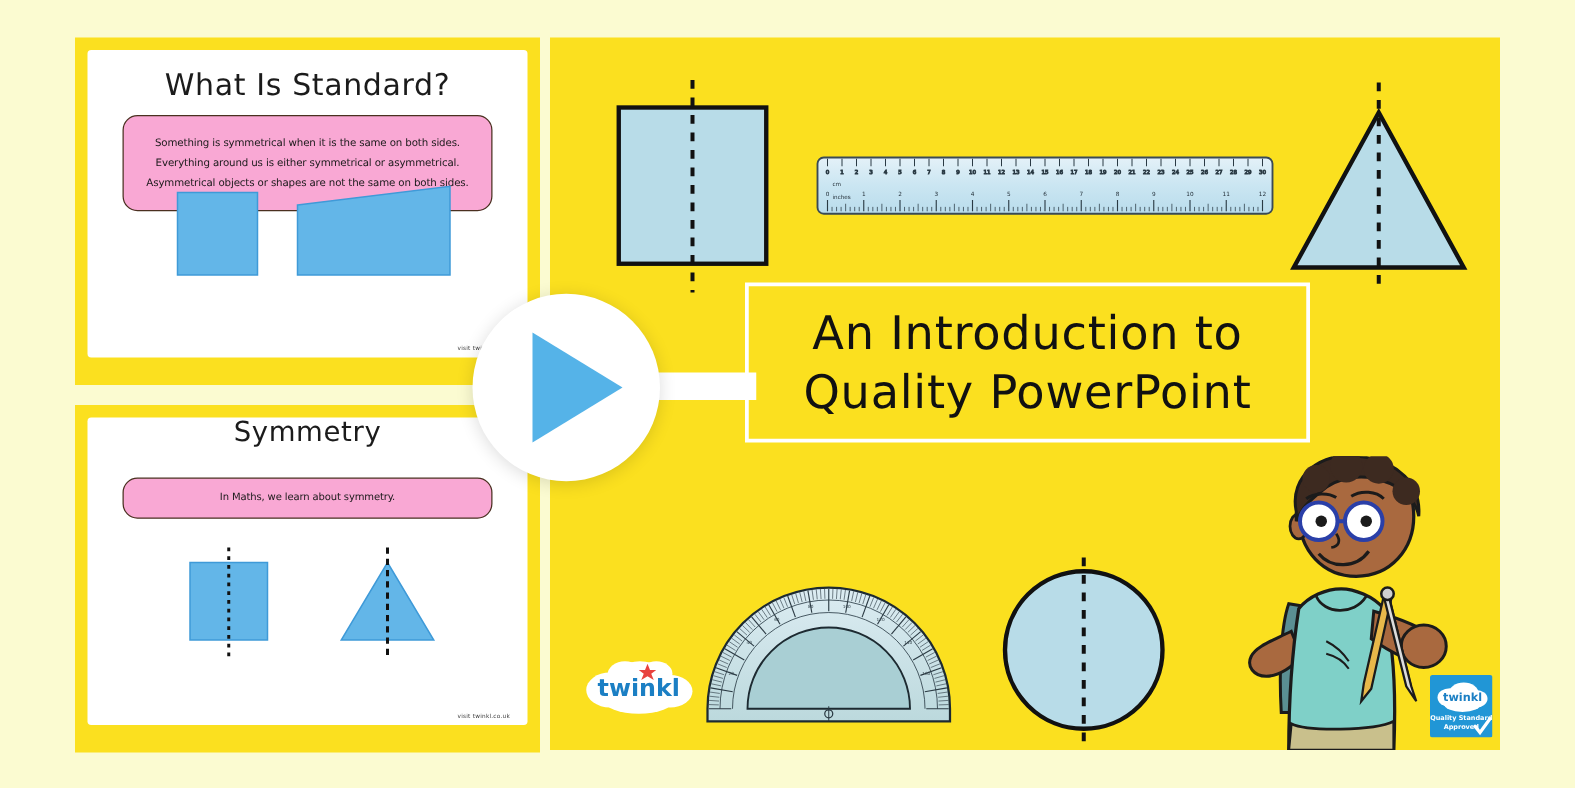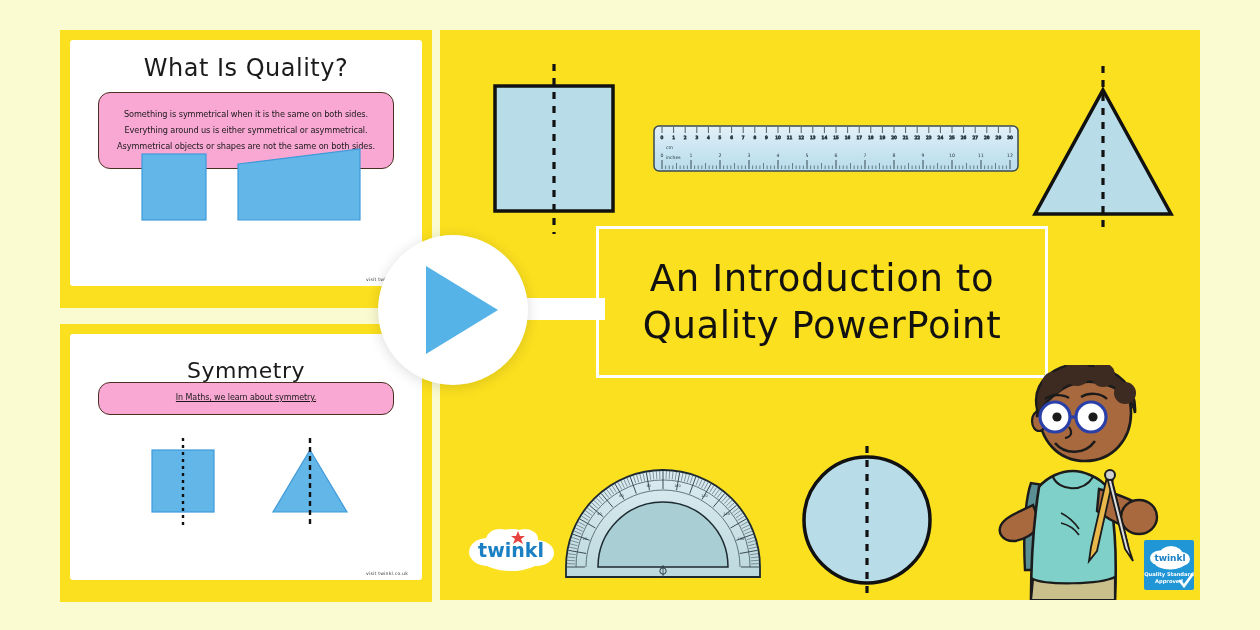--- a/index.html
+++ b/index.html
@@ -55,21 +55,21 @@
     left: 0;
     right: 0;
     top: 14px;
     text-align: center;
     font-family: "DejaVu Sans", sans-serif;
     font-size: 24px;
     color: #1b1b1b;
     letter-spacing: 0.5px;
     font-weight: 400;
   }
-  #mini-slide-2 .mini-title { font-size: 22px; top: 24px; }
+  #mini-slide-2 .mini-title { font-size: 22px; top: 0; }
 
   .mini-textbox {
     position: absolute;
     left: 28px;
     right: 28px;
     top: 52px;
     border: 1.3px solid #4a3020;
     border-radius: 12px;
     background: #f9a8d4;
     padding: 10px 10px;
@@ -80,21 +80,21 @@
   .mini-line {
     text-align: center;
     font-family: "DejaVu Sans", sans-serif;
     font-size: 8.2px;
     color: #191919;
     line-height: 1.1;
     margin: 7px 0;
     white-space: nowrap;
     letter-spacing: -0.1px;
   }
-  #mini-slide-2 .mini-line { margin: 3px 0; font-size: 8px; text-decoration: underline; }
+  #mini-slide-2 .mini-line { margin: 3px 0; font-size: 8px; }
 
   .mini-shapes {
     position: absolute;
     left: 0;
     right: 0;
     bottom: 26px;
     height: 120px;
   }
 
   .footer-note {
@@ -140,21 +140,21 @@
     height: 570px;
     background: #fbe01f;
     overflow: hidden;
   }
 
   #title-box {
     position: absolute;
     left: 156px;
     top: 196px;
     width: 452px;
-    height: 152px;
+    height: 128px;
     border: 3px solid #ffffff;
     box-sizing: border-box;
     display: flex;
     flex-direction: column;
     align-items: center;
     justify-content: center;
     z-index: 12;
   }
   .title-line {
     font-family: "DejaVu Sans", sans-serif;
@@ -211,21 +211,21 @@
 </head>
 <body>
 
 <div id="stage">
 
   <div id="left-col">
 
     <div class="mini-slide" id="mini-slide-1">
       <div class="mini-inner">
 
-        <div class="mini-title">What Is Quality?</div>
+        <div class="mini-title">What Is Standard?</div>
 
         <div class="mini-textbox">
           <div class="mini-line">Something is symmetrical when it is the same on both sides.</div>
           <div class="mini-line">Everything around us is either symmetrical or asymmetrical.</div>
           <div class="mini-line">Asymmetrical objects or shapes are not the same on both sides.</div>
         </div>
 
         <div class="mini-shapes">
           <svg width="372" height="120" viewBox="0 0 372 120">
             <rect x="72" y="14" width="64" height="66" fill="#63b6e8" stroke="#3f9ad8" stroke-width="1.2"></rect>

